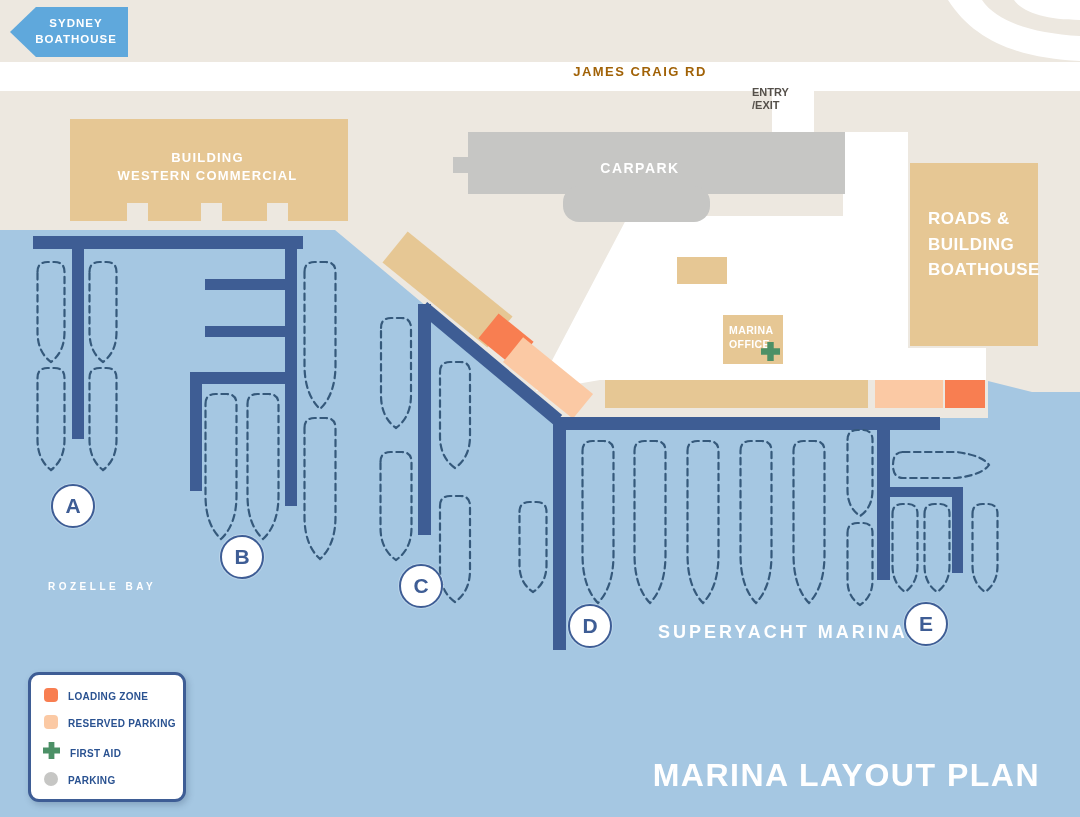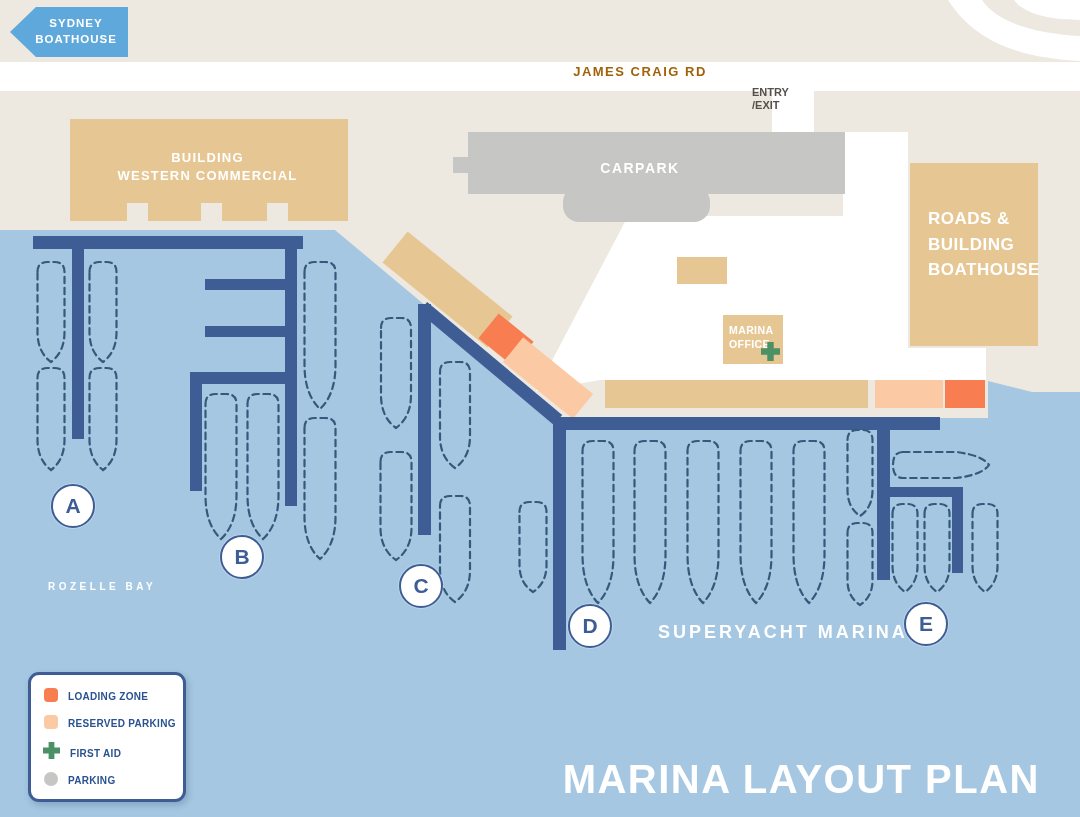--- a/index.html
+++ b/index.html
@@ -20,21 +20,21 @@
   .road-label{left:560px;top:64px;width:160px;text-align:center;font-size:13px;color:#a16207;letter-spacing:1.5px;}
   .entry-label{left:752px;top:86px;width:48px;font-size:11px;color:#55504A;line-height:1.15;}
   .western-label{left:95px;top:149px;width:225px;text-align:center;font-size:13px;letter-spacing:1.2px;line-height:1.35;}
   .carpark-label{left:565px;top:160px;width:150px;text-align:center;font-size:14px;letter-spacing:1.5px;}
   .rms-label{left:928px;top:206px;width:108px;font-size:17px;letter-spacing:.5px;line-height:1.5;}
   .office-label{left:729px;top:324px;width:54px;font-size:10.5px;letter-spacing:.4px;line-height:1.3;}
   .cross{position:absolute;clip-path:polygon(33% 0,67% 0,67% 33%,100% 33%,100% 67%,67% 67%,67% 100%,33% 100%,33% 67%,0 67%,0 33%,33% 33%);}
   .office-cross{left:761px;top:342px;width:19px;height:19px;background:#4C9066;}
   .bay-label{left:48px;top:581px;font-size:10px;letter-spacing:3.5px;}
   .marina-label{left:658px;top:622px;font-size:18px;letter-spacing:3px;}
-  .title{right:40px;top:757px;font-size:40px;letter-spacing:1.5px;}
+  .title{right:40px;top:757px;font-size:32px;letter-spacing:1.5px;}
 
   .pier-label{position:absolute;width:40px;height:40px;border-radius:50%;
      background:#fff;border:2.5px solid #3E5D95;color:#3E5D95;
      display:flex;align-items:center;justify-content:center;
      font-size:21px;font-weight:bold;transform:translate(-50%,-50%);
      box-shadow:0 0 0 1px rgba(255,255,255,.25);}
 
   .legend{position:absolute;left:28px;top:672px;width:158px;box-sizing:border-box;
      background:#fff;border:3px solid #3E5D95;border-radius:11px;
      padding:13px 12px 13px 13px;display:flex;flex-direction:column;gap:13px;

